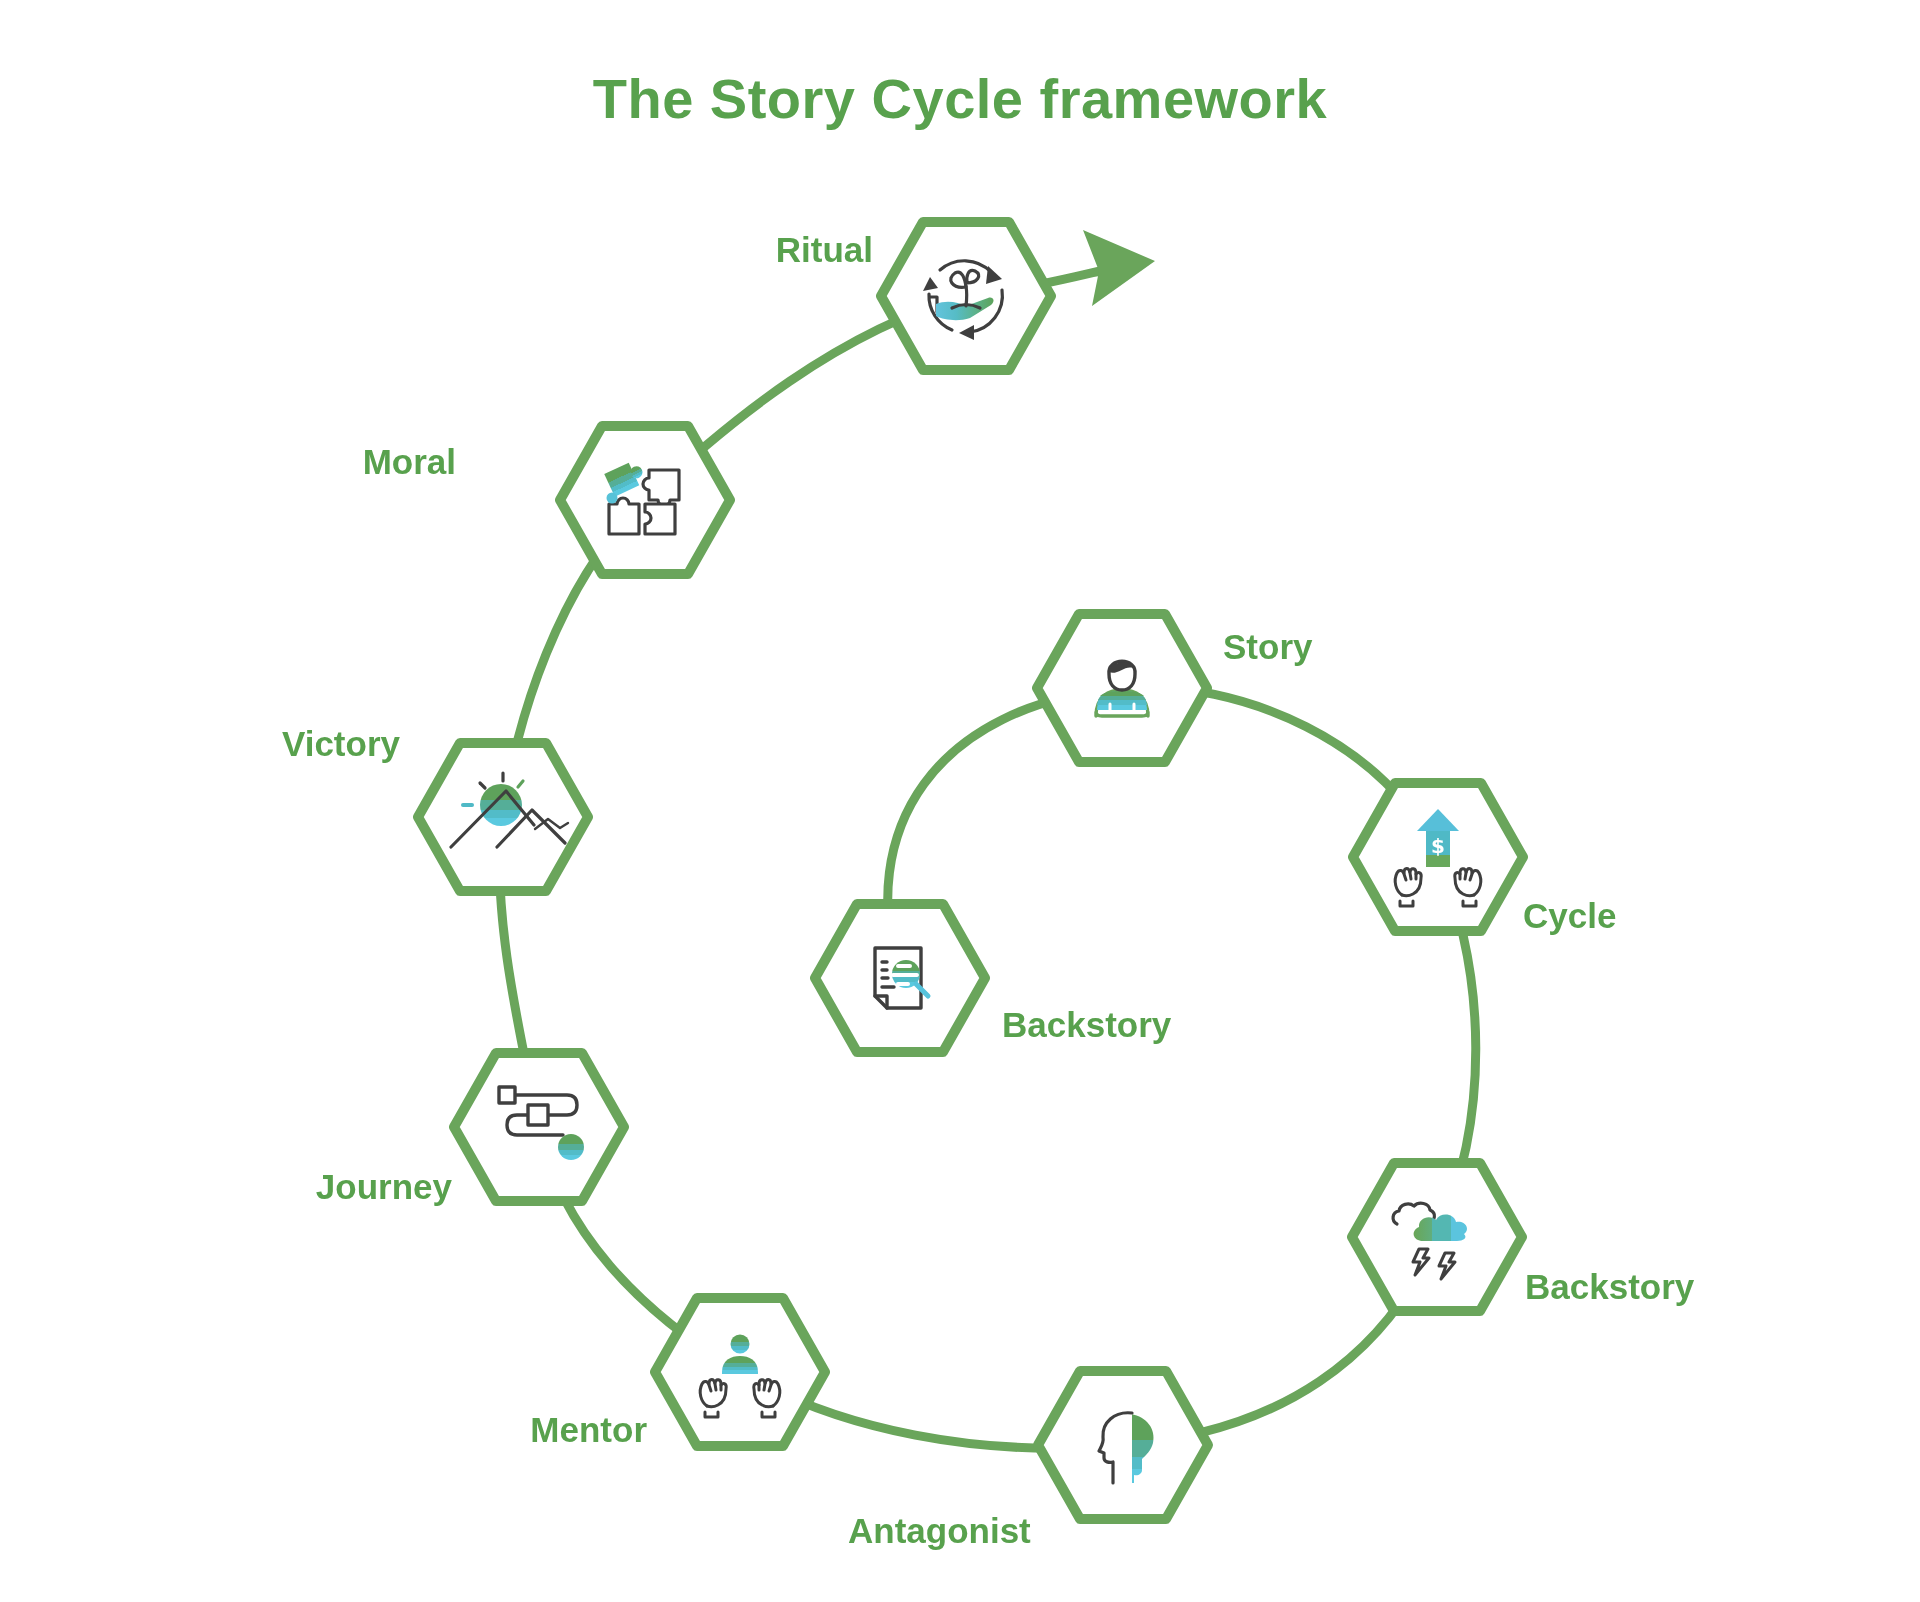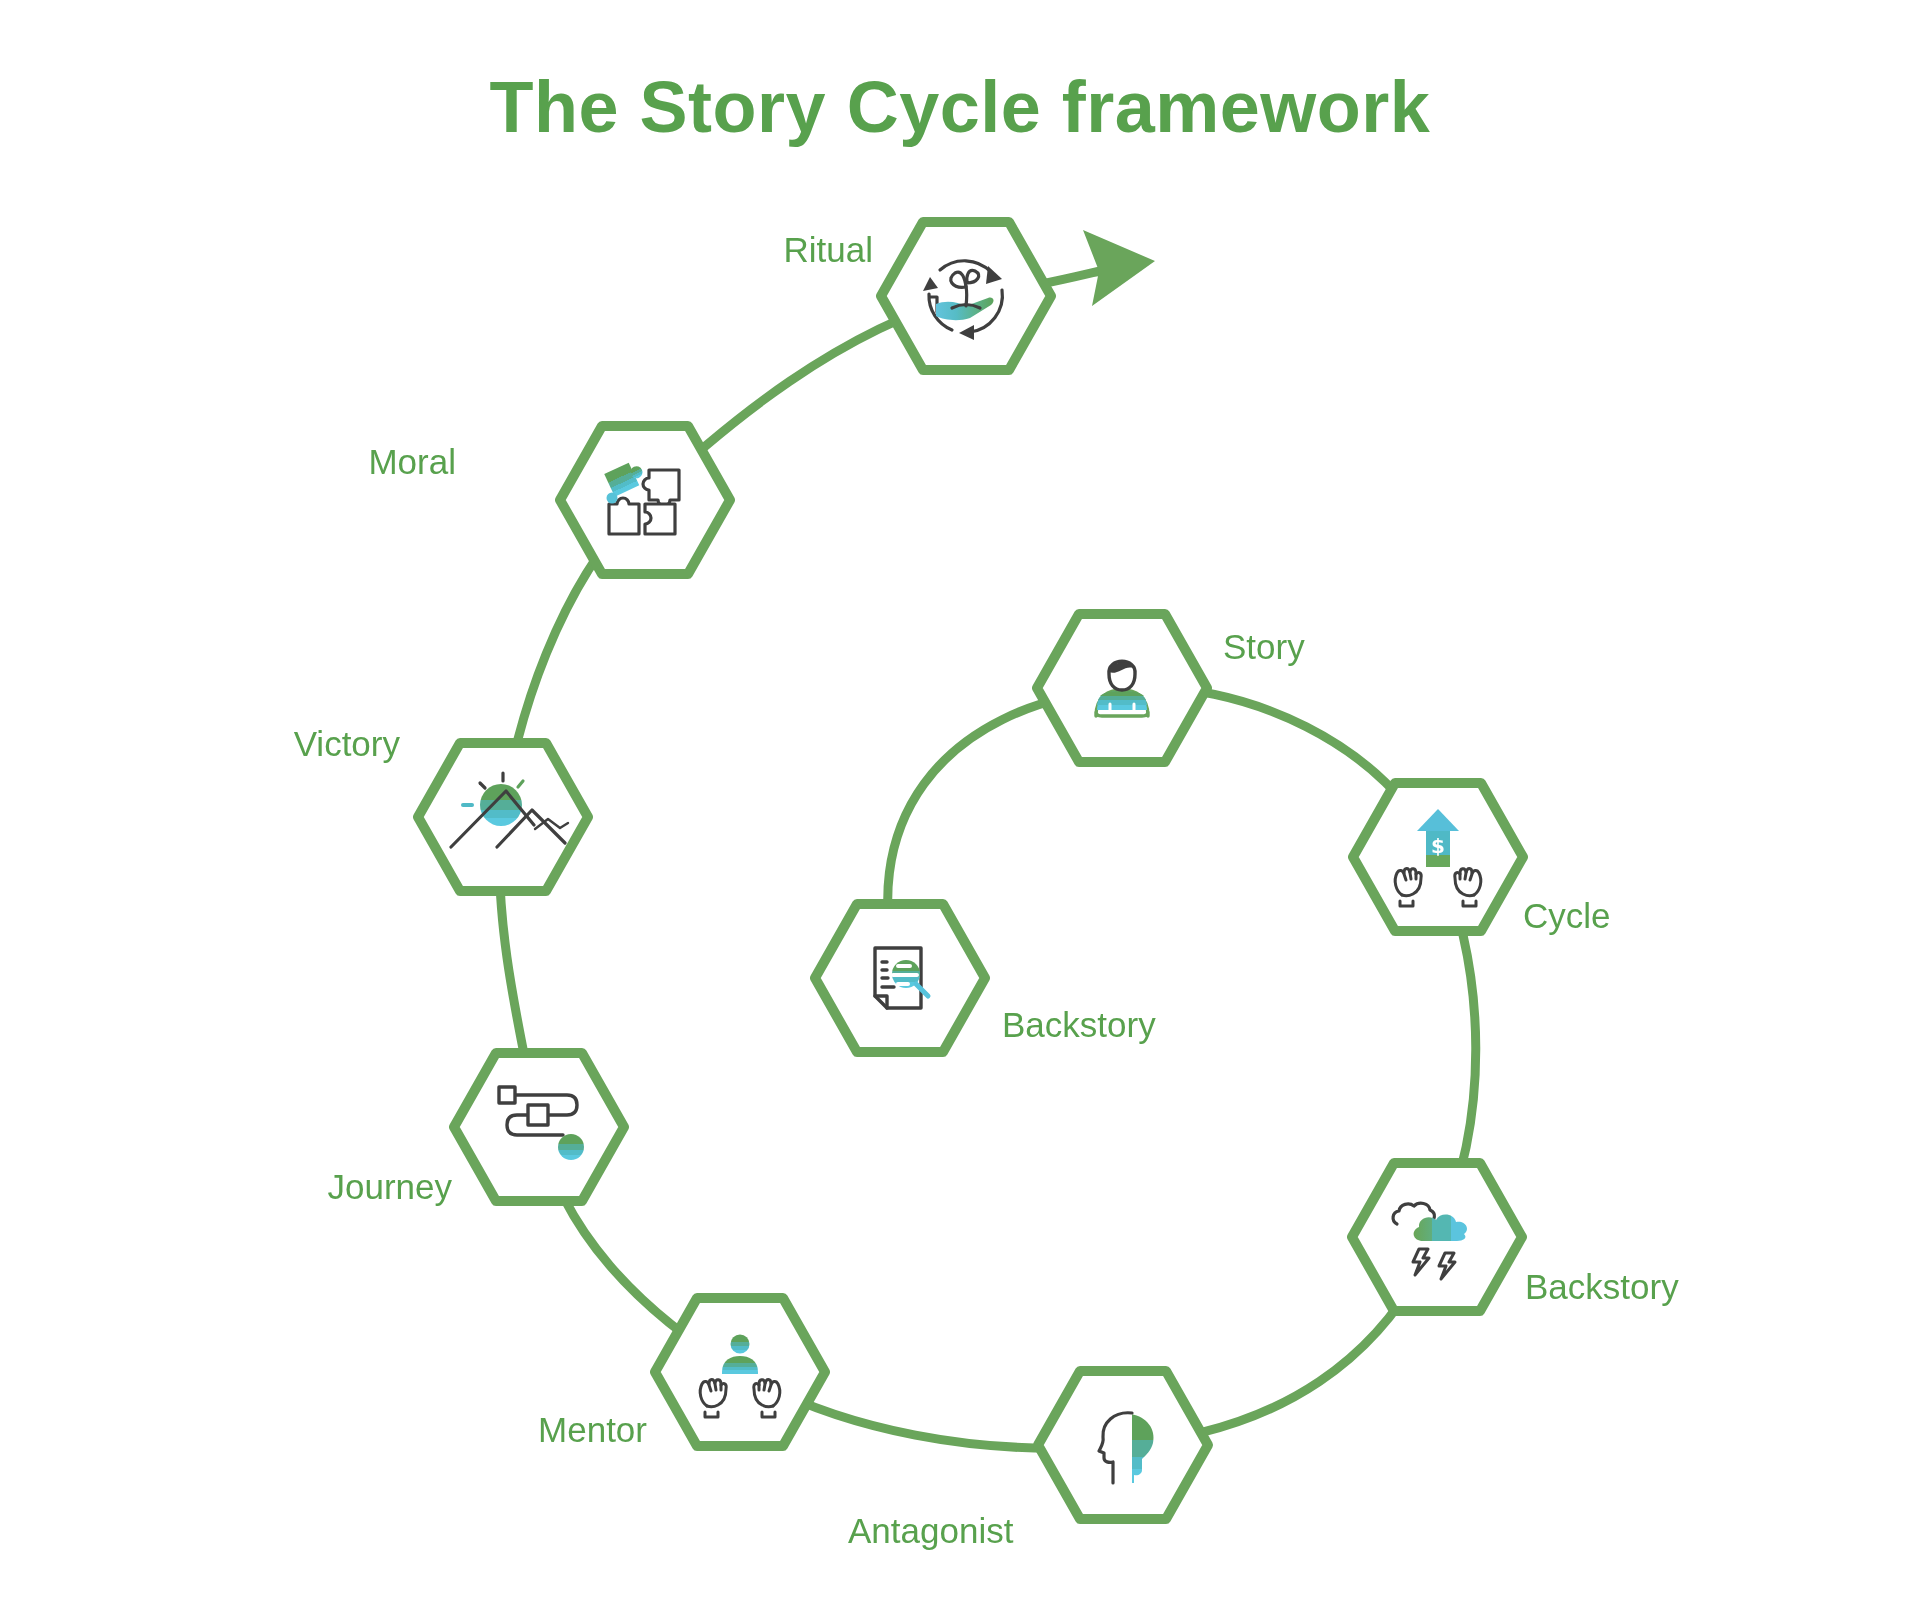--- a/index.html
+++ b/index.html
@@ -1,20 +1,20 @@
 <!DOCTYPE html>
 <html><head>
 <meta charset="utf-8">
 <style>
   html,body{margin:0;padding:0;background:#ffffff;}
   .page{position:relative;width:1920px;height:1602px;background:#fff;overflow:hidden;
         font-family:"Liberation Sans",sans-serif;}
   .title{position:absolute;top:66px;left:0;width:100%;text-align:center;
-         font-size:72px;font-weight:700;color:#58A14D;letter-spacing:.5px;}
-  .label{position:absolute;font-size:35px;font-weight:400;color:#58A14D;white-space:nowrap;}
+         font-size:56px;font-weight:700;color:#58A14D;letter-spacing:.5px;}
+  .label{position:absolute;font-size:35px;font-weight:700;color:#58A14D;white-space:nowrap;}
   svg.diagram{position:absolute;left:0;top:0;}
 </style>
 </head>
 <body>
 
 <div class="page">
 
   <div class="title">The Story Cycle framework</div>
 
   <svg class="diagram" width="1920" height="1602" viewBox="0 0 1920 1602">

